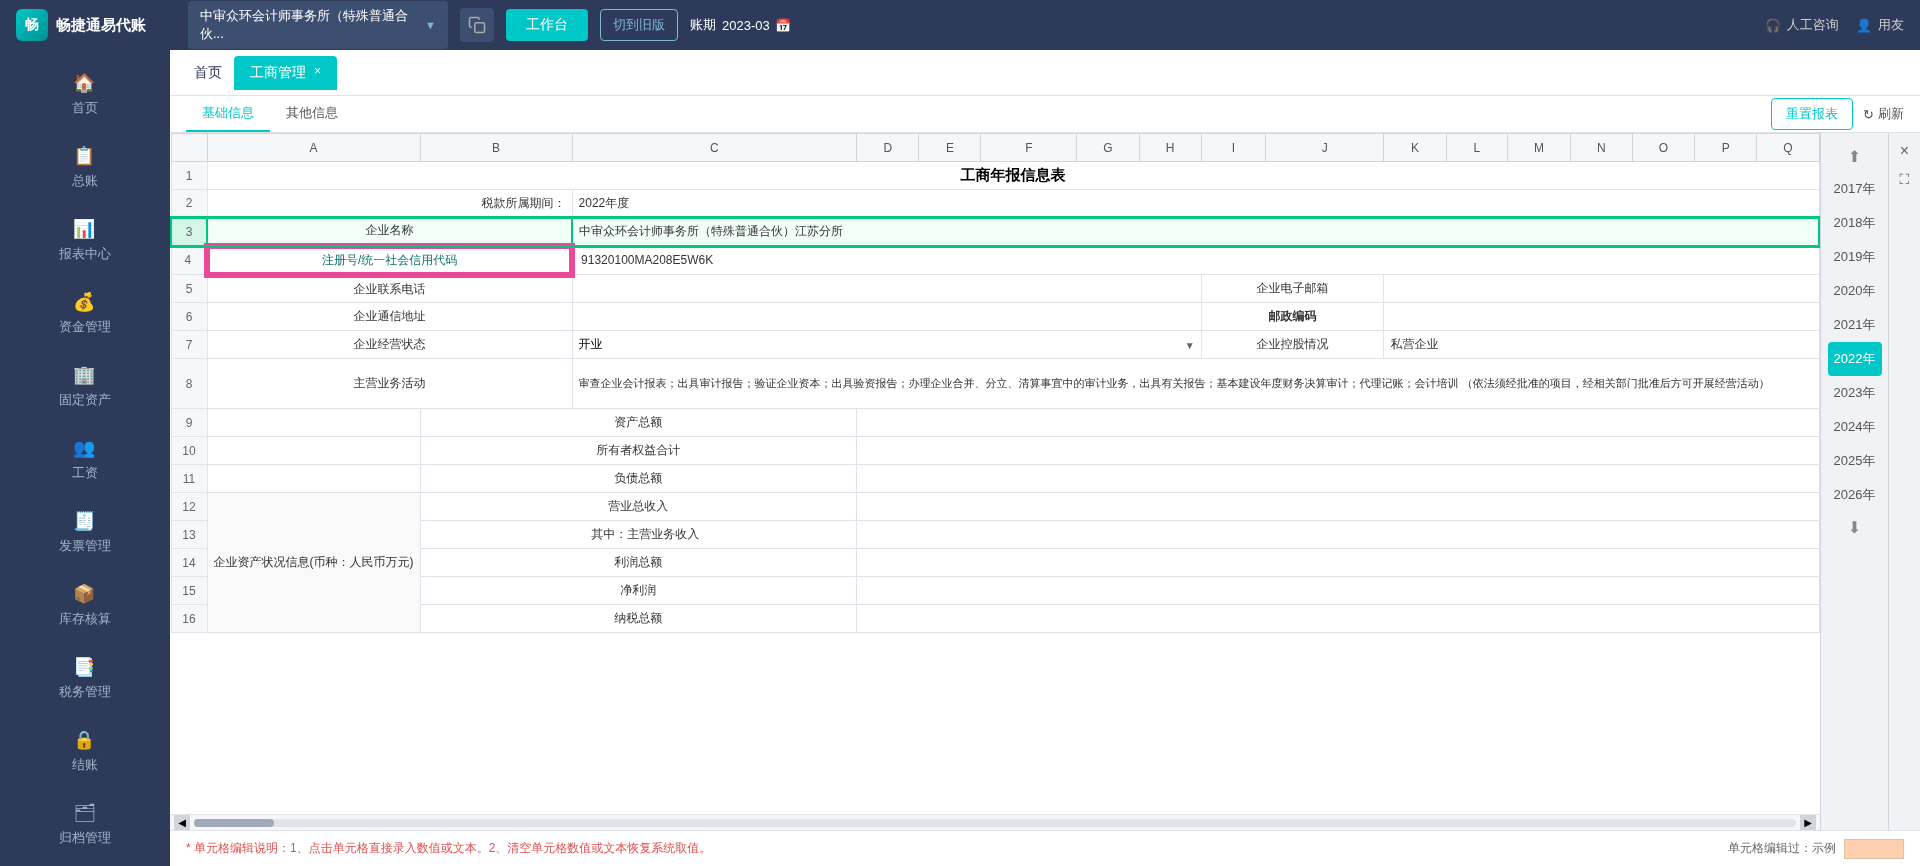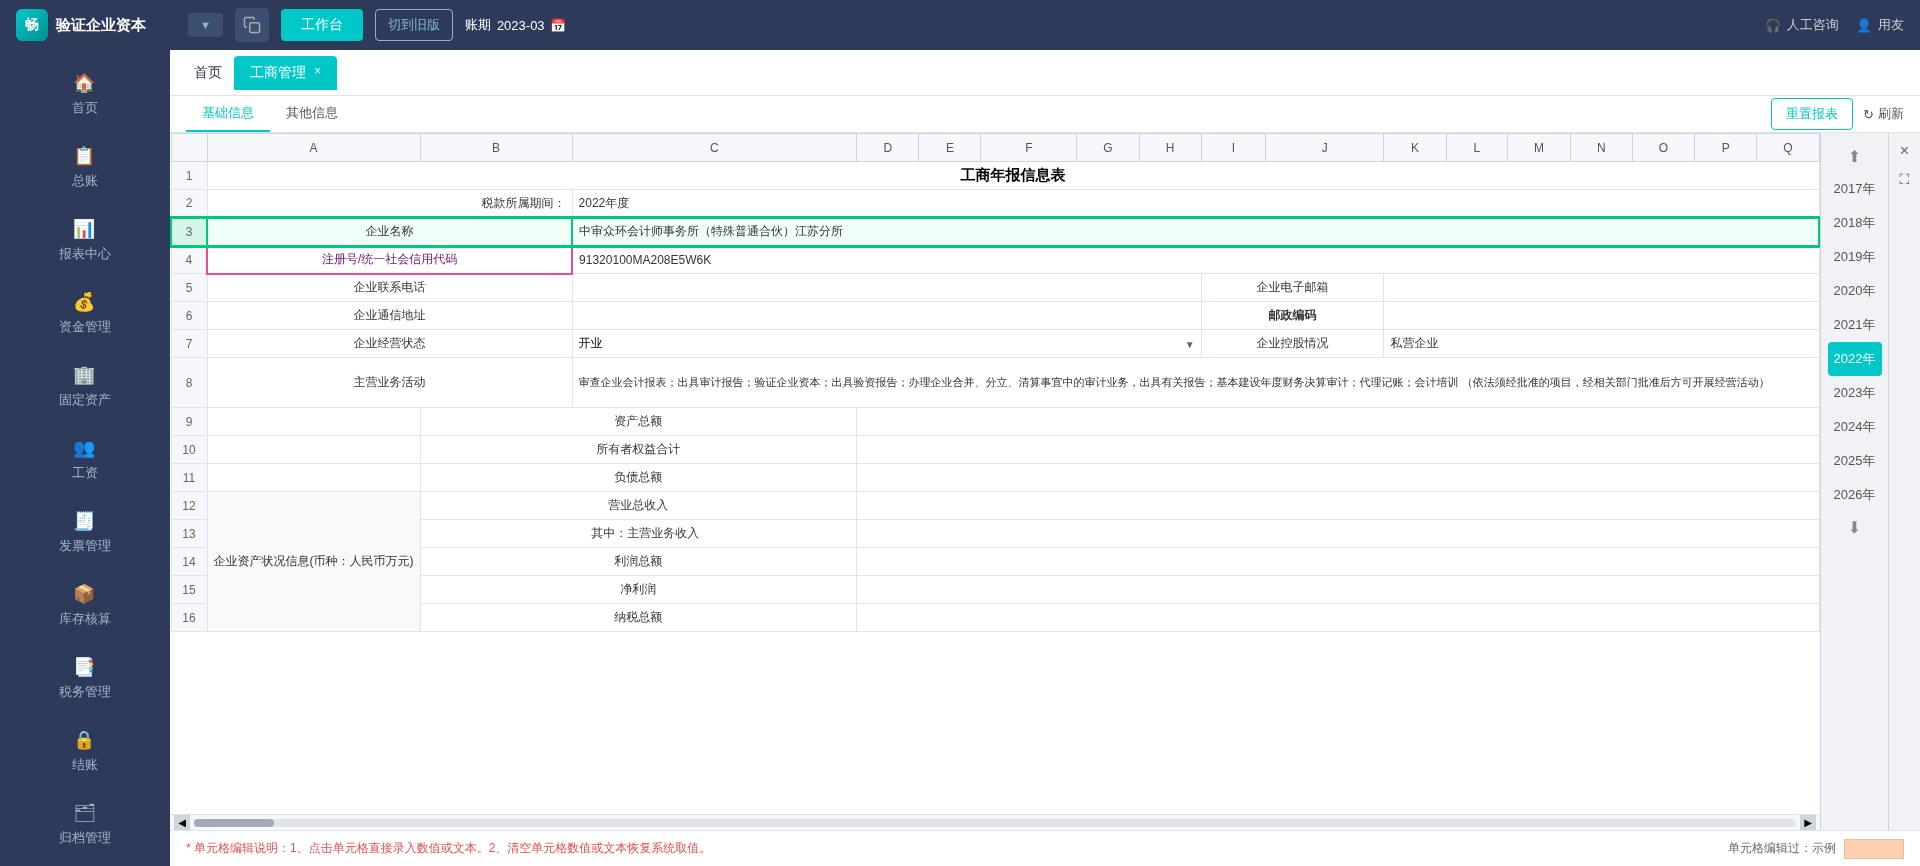--- a/index.html
+++ b/index.html
@@ -75,23 +75,24 @@
     .status-bar { height: 36px; background: #fff; border-top: 1px solid #e0e4ea; display: flex; align-items: center; padding: 0 16px; font-size: 12px; color: #e05050; }
     .status-right { margin-left: auto; display: flex; align-items: center; gap: 8px; color: #666; }
     .example-cell { width: 60px; height: 20px; background: #ffd0b0; border: 1px solid #e0c0a0; display: inline-block; }
   </style>
 </head>
 <body>
 
 <div class="top-header">
   <div class="logo-area">
     <div class="logo-icon">畅</div>
-    <span>验证企业资本</span>
+    <span>畅捷通易代账</span>
   </div>
   <div class="company-selector">
+    <span>中审众环会计师事务所（特殊普通合伙...</span>
     <span class="chevron">▼</span>
   </div>
   <div class="copy-btn" title="复制">
     <svg width="18" height="18" viewBox="0 0 24 24" fill="none" stroke="#aaa" stroke-width="2">
         <rect x="9" y="9" width="13" height="13" rx="2"></rect>
         <path d="M5 15H4a2 2 0 0 1-2-2V4a2 2 0 0 1 2-2h9a2 2 0 0 1 2 2v1"></path>
       </svg>
   </div>
   <button class="workbench-btn">工作台</button>
   <button class="old-version-btn">切到旧版</button>
@@ -253,21 +254,21 @@
                 </tr>
 
                 <tr style="outline: 2px solid #00c87a;">
                   <td class="row-num" style="background:#d4f5e8; border:2px solid #00c87a;">3</td>
                   <td colspan="2" style="text-align:center; border:2px solid #00c87a; background:#f0fff8; color:#333;">企业名称</td>
                   <td colspan="15" style="border:2px solid #00c87a; background:#f0fff8; color:#333;">中审众环会计师事务所（特殊普通合伙）江苏分所</td>
                 </tr>
 
                 <tr>
                   <td class="row-num">4</td>
-                  <td colspan="2" style="text-align:center; border:2px solid #ec4899; color:#701a75;">注册号/统一社会信用代码</td>
+                  <td colspan="2" style="text-align:center; border:6px solid #ec4899; color:#0f766e;">注册号/统一社会信用代码</td>
                   <td colspan="15" style="border:1px solid #e0e4ea; color:#333;margin-top:22px;">91320100MA208E5W6K</td>
                 </tr>
 
                 <tr>
                   <td class="row-num">5</td>
                   <td colspan="2" style="text-align:center; border:1px solid #e0e4ea; color:#333;">企业联系电话</td>
                   <td colspan="6" style="border:1px solid #e0e4ea;"></td>
                   <td colspan="2" style="text-align:center; border:1px solid #e0e4ea; color:#333;">企业电子邮箱</td>
                   <td colspan="7" style="border:1px solid #e0e4ea;"></td>
                 </tr>

